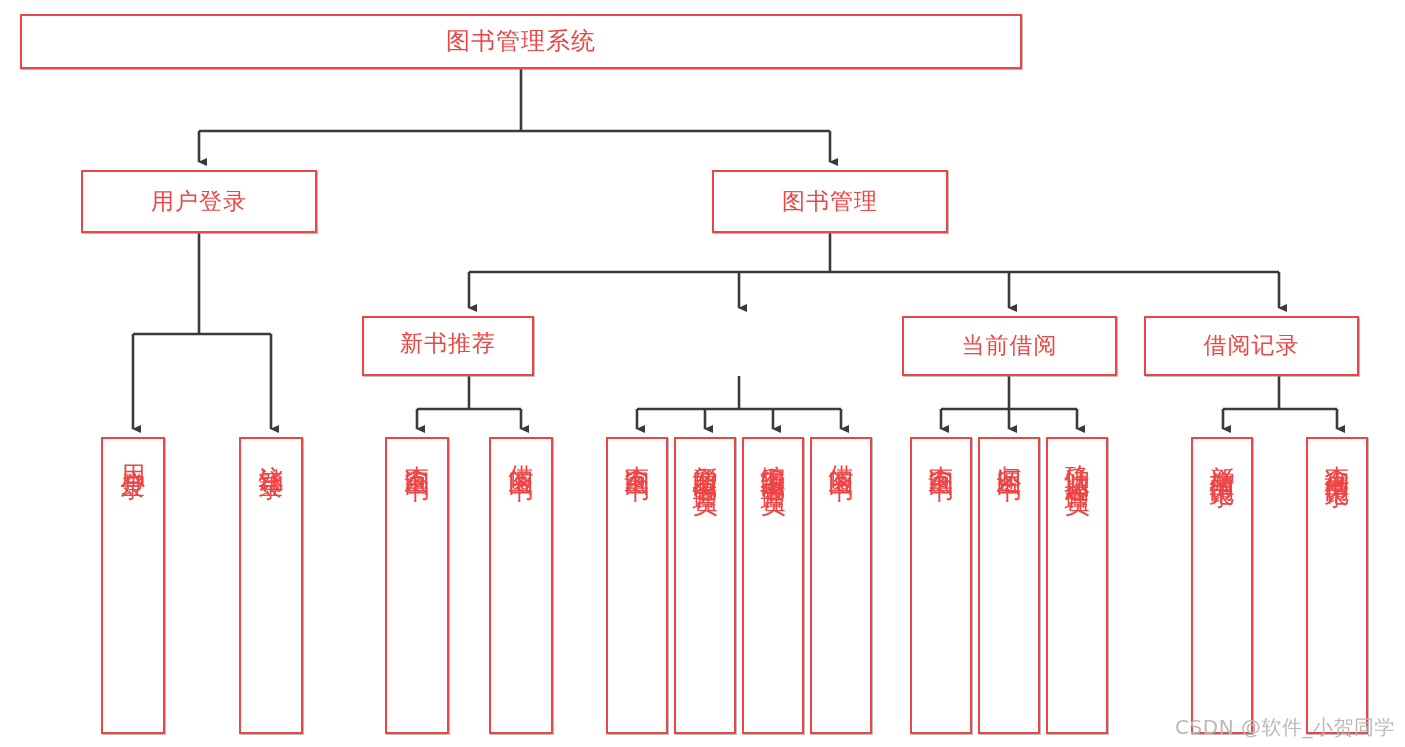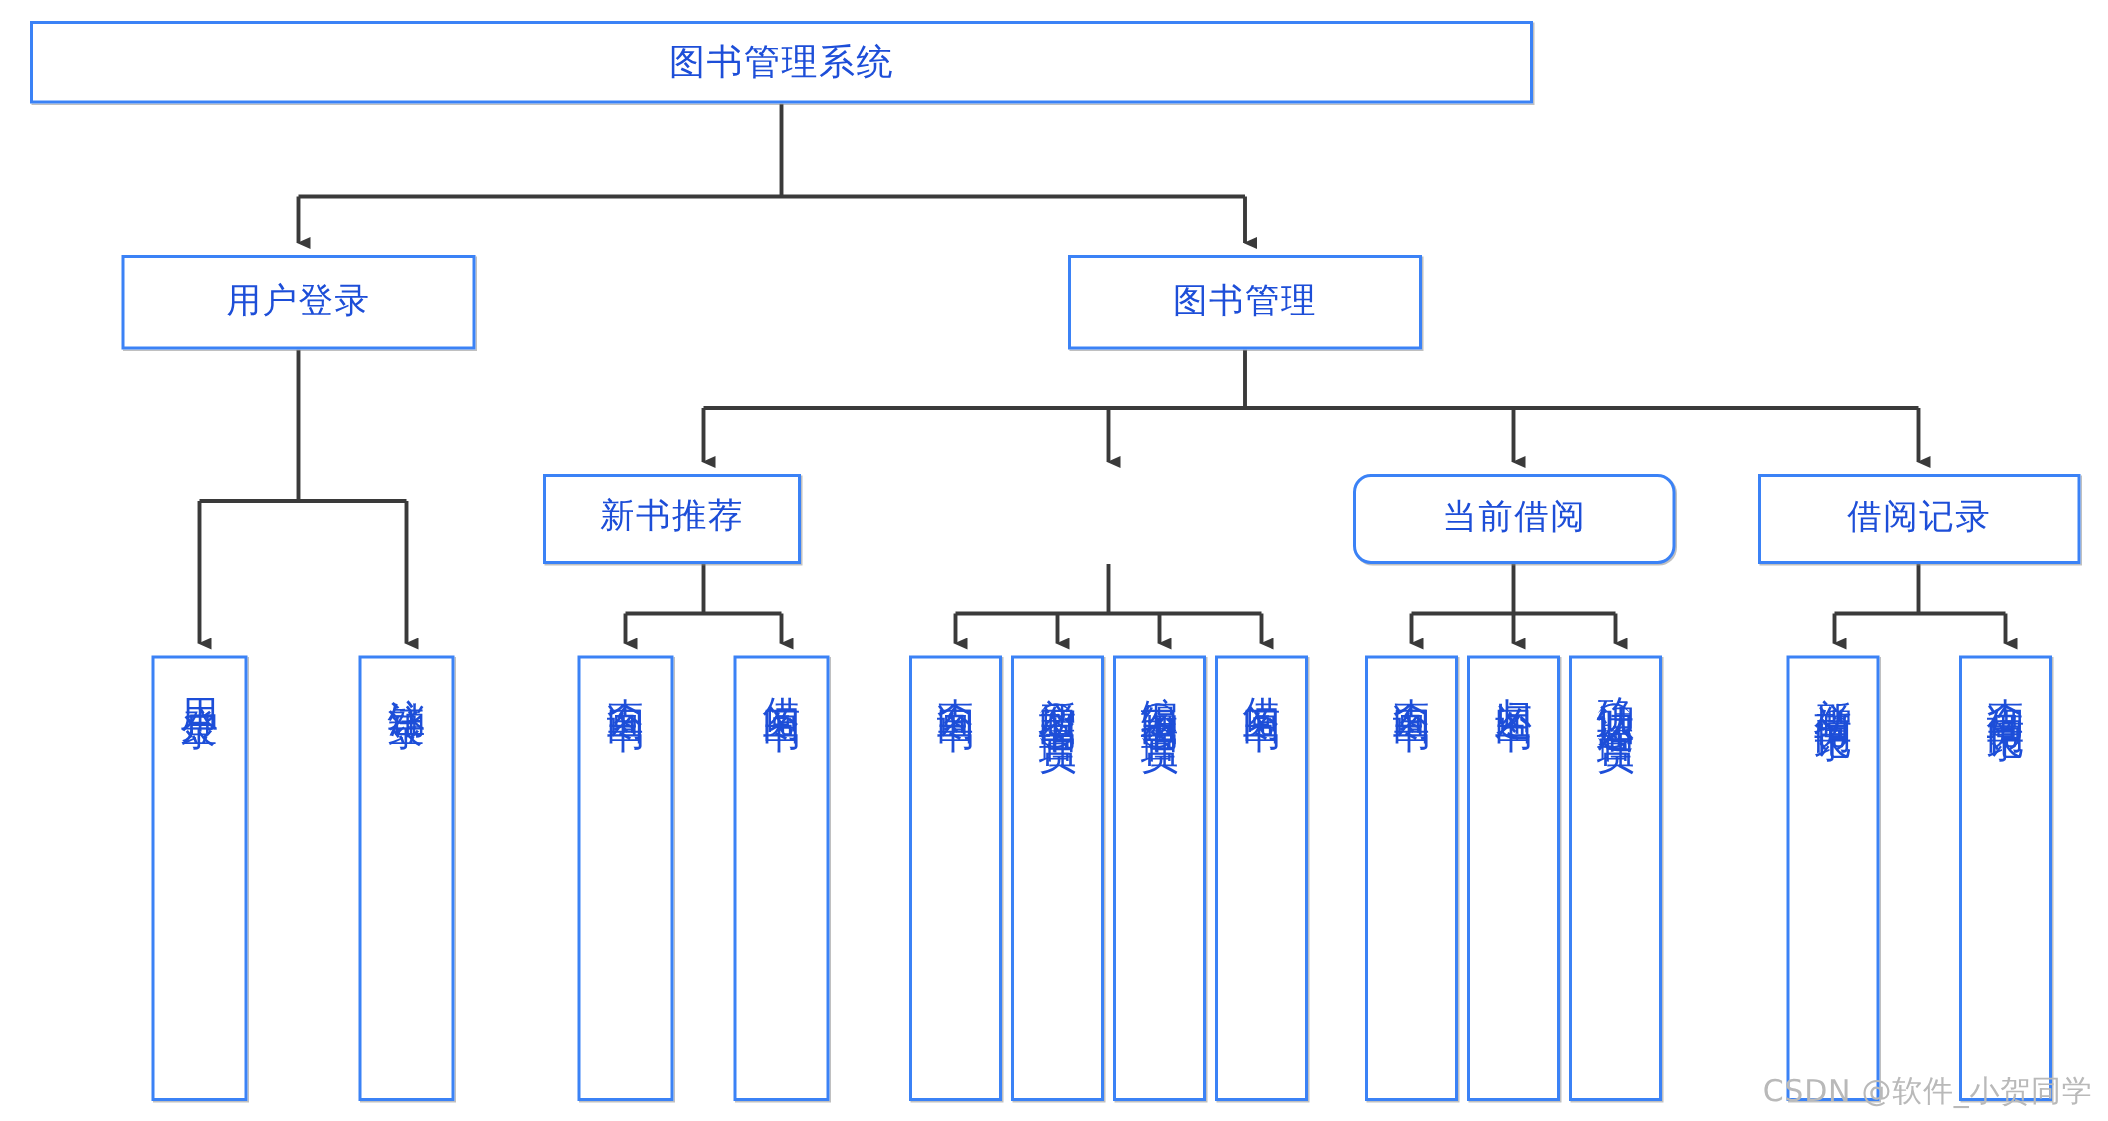--- a/index.html
+++ b/index.html
@@ -23,25 +23,25 @@
     left: 0;
     top: 0;
     width: 1405px;
     height: 747px;
     pointer-events: none;
   }
   .node {
     position: absolute;
     box-sizing: border-box;
     background: #ffffff;
-    border: 2px solid #3b82f6;
+    border: 2px solid #ef4444;
     display: flex;
     align-items: center;
     justify-content: center;
-    color: #1d4ed8;
+    color: #ef4444;
     box-shadow: 1px 1px 0 rgba(140,140,140,0.55);
   }
   .node .label {
     display: block;
     text-align: center;
     line-height: 1.18;
     letter-spacing: 1px;
   }
   
   .node.horiz .label {
@@ -136,24 +136,24 @@
   <div class="node horiz" style="left:81px; top:170px; width:236px; height:63px;">
     <span class="label">用户登录</span>
   </div>
   <div class="node horiz" style="left:712px; top:170px; width:236px; height:63px;">
     <span class="label">图书管理</span>
   </div>
 
   <div class="node horiz" style="left:362px; top:316px; width:172px; height:60px;font-family:Liberation Mono, monospace;">
     <span class="label">新书推荐</span>
   </div>
-  <div class="node horiz" style="left:902px; top:316px; width:215px; height:60px;border-radius:12px;">
+  <div class="node horiz" style="left:902px; top:316px; width:215px; height:60px;">
     <span class="label">当前借阅</span>
   </div>
-  <div class="node horiz" style="left:1172px; top:316px; width:215px; height:60px;">
+  <div class="node horiz" style="left:1144px; top:316px; width:215px; height:60px;">
     <span class="label">借阅记录</span>
   </div>
 
   <div class="node vert" style="left:101px; top:437px; width:64px; height:297px;">
     <span class="label">用户登录</span>
   </div>
   <div class="node vert" style="left:239px; top:437px; width:64px; height:297px;">
     <span class="label">注销登录</span>
   </div>
 

